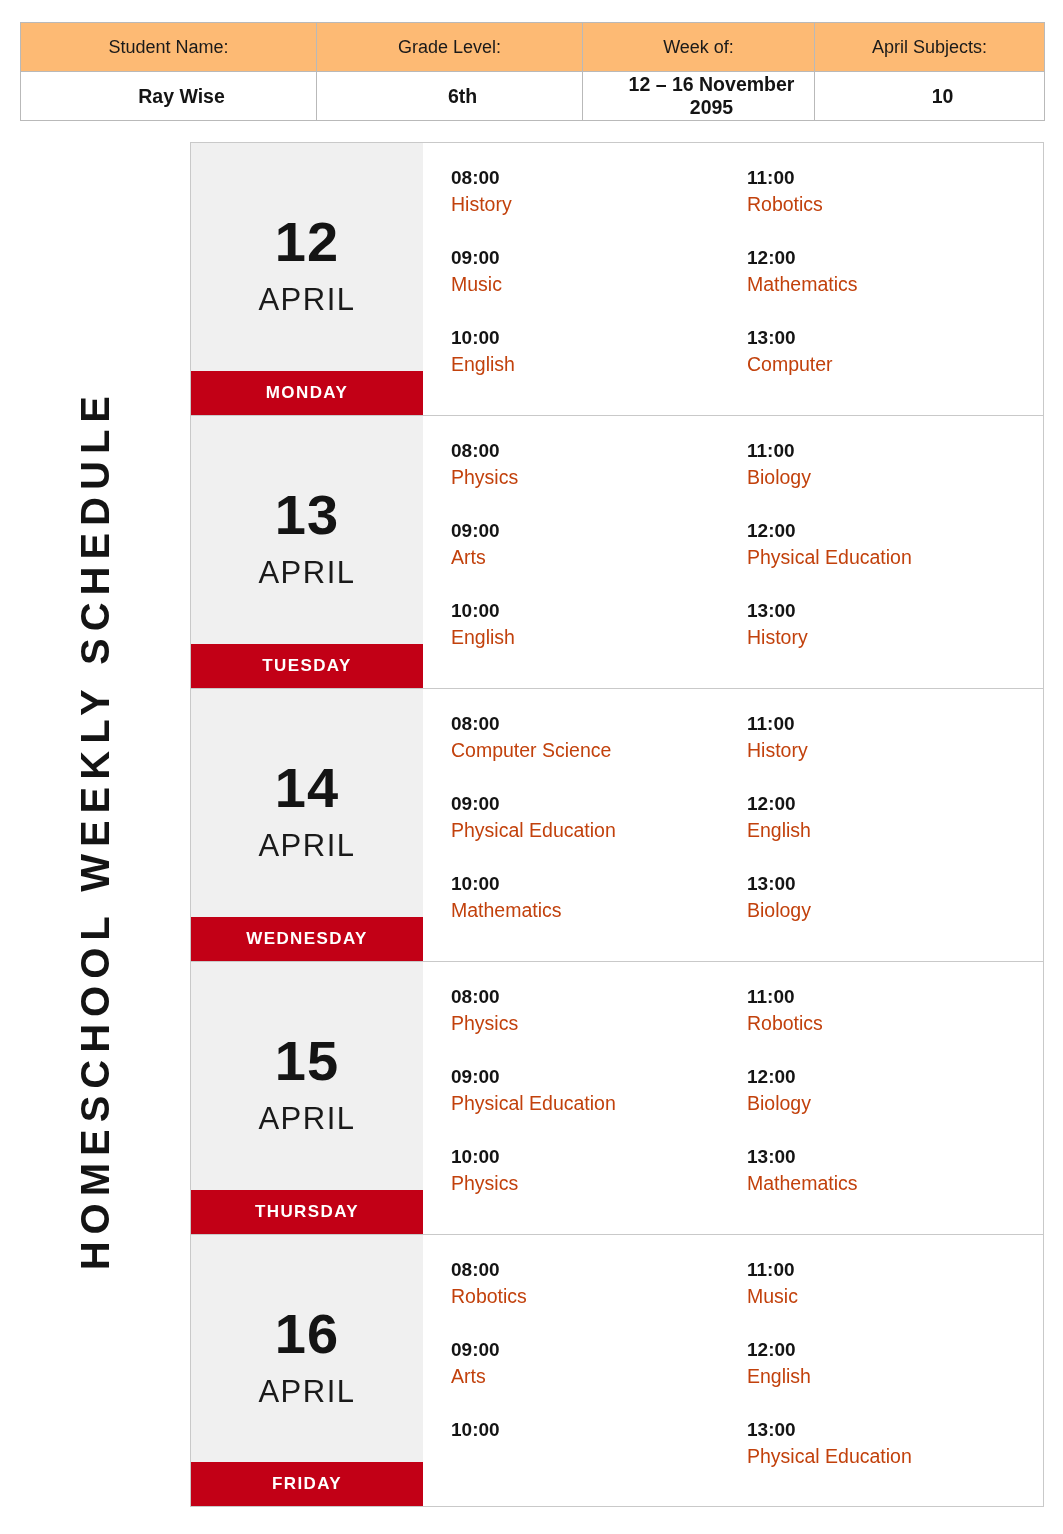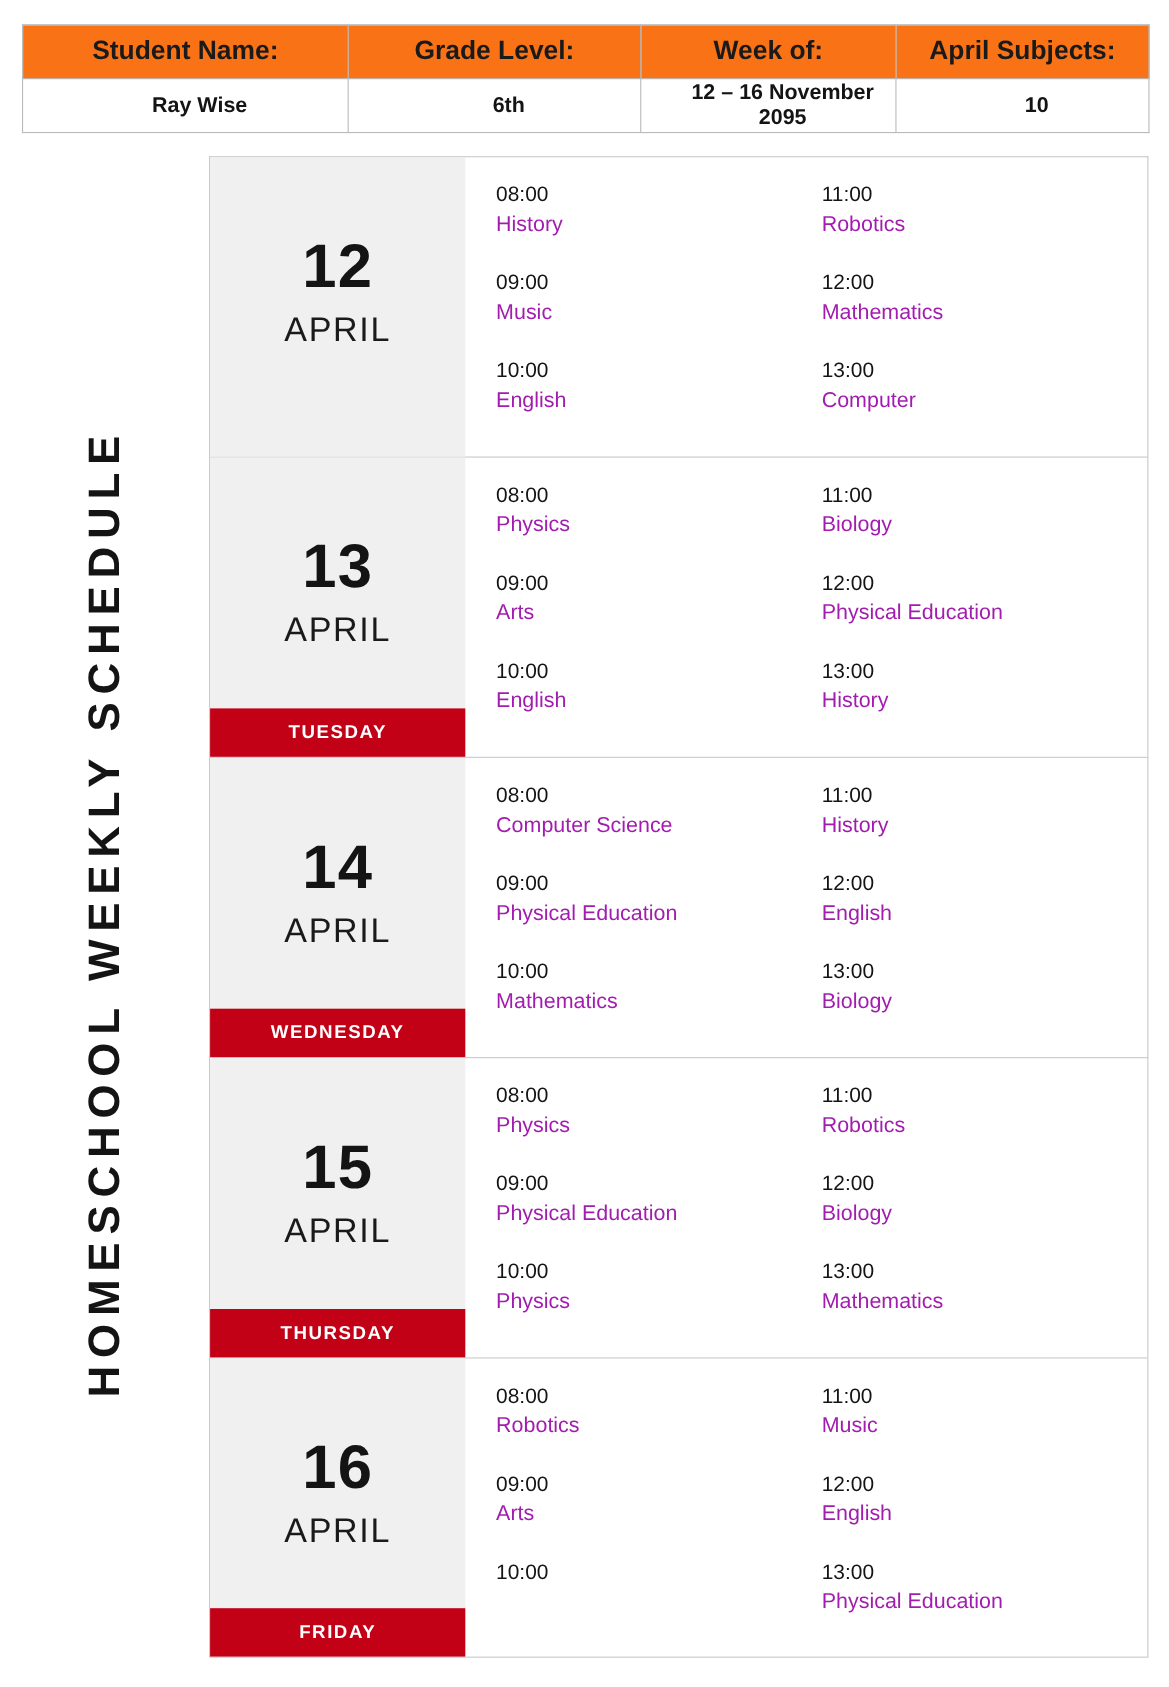--- a/index.html
+++ b/index.html
@@ -25,23 +25,23 @@
     border-collapse: collapse;
     table-layout: fixed;
   }
   .header-table td {
     border: 1px solid #b9b9b9;
     text-align: center;
     height: 46px;
     vertical-align: middle;
   }
   .header-table tr.labels td {
-    background: #f97316;
-    font-size: 24px;
-    font-weight: 700;
+    background: #fdba74;
+    font-size: 18px;
+    font-weight: 400;
     color: #1a1a1a;
   }
   .header-table tr.values td {
     background: #ffffff;
     font-size: 19.5px;
     font-weight: 700;
     color: #141414;
     height: 44px;
     padding-left: 27px;
   }
@@ -143,28 +143,28 @@
     width: 50%;
     display: flex;
     flex-direction: column;
   }
   .slot {
     margin-bottom: 28px;
   }
   .slot:last-child { margin-bottom: 0; }
   .slot-time {
     font-size: 19px;
-    font-weight: 400;
+    font-weight: 700;
     color: #141414;
     line-height: 1.35;
   }
   .slot-subject {
     font-size: 19.5px;
     font-weight: 400;
-    color: #a21caf;
+    color: #c2410c;
     line-height: 1.35;
   }
 </style>
 </head>
 <body>
 
 <table class="header-table">
   <colgroup>
     <col class="col-1">
       <col class="col-2">
@@ -190,20 +190,21 @@
 <div class="vertical-title">
   <span>HOMESCHOOL WEEKLY SCHEDULE</span>
 </div>
 
 <div class="schedule">
 
   <div class="day-row">
     <div class="date-cell">
       <div class="date-num">12</div>
       <div class="date-month">APRIL</div>
+      <div class="day-banner">MONDAY</div>
     </div>
     <div class="slots">
       <div class="slot-col">
         <div class="slot">
           <div class="slot-time">08:00</div>
           <div class="slot-subject">History</div>
         </div>
         <div class="slot">
           <div class="slot-time">09:00</div>
           <div class="slot-subject">Music</div>

